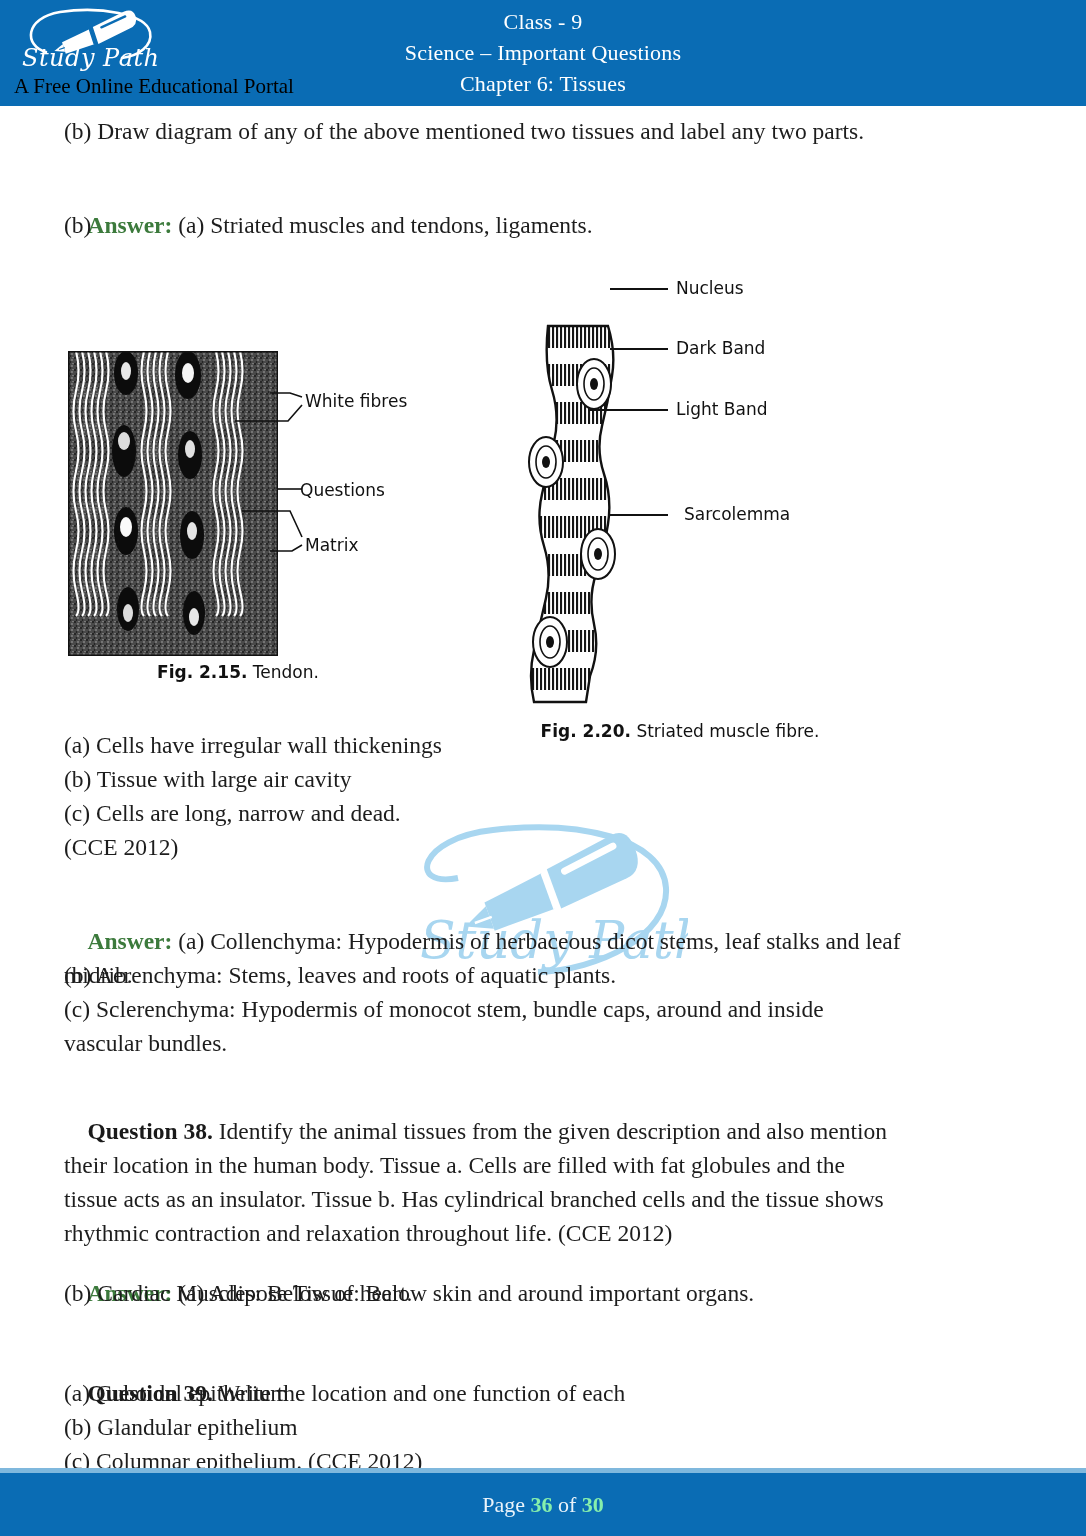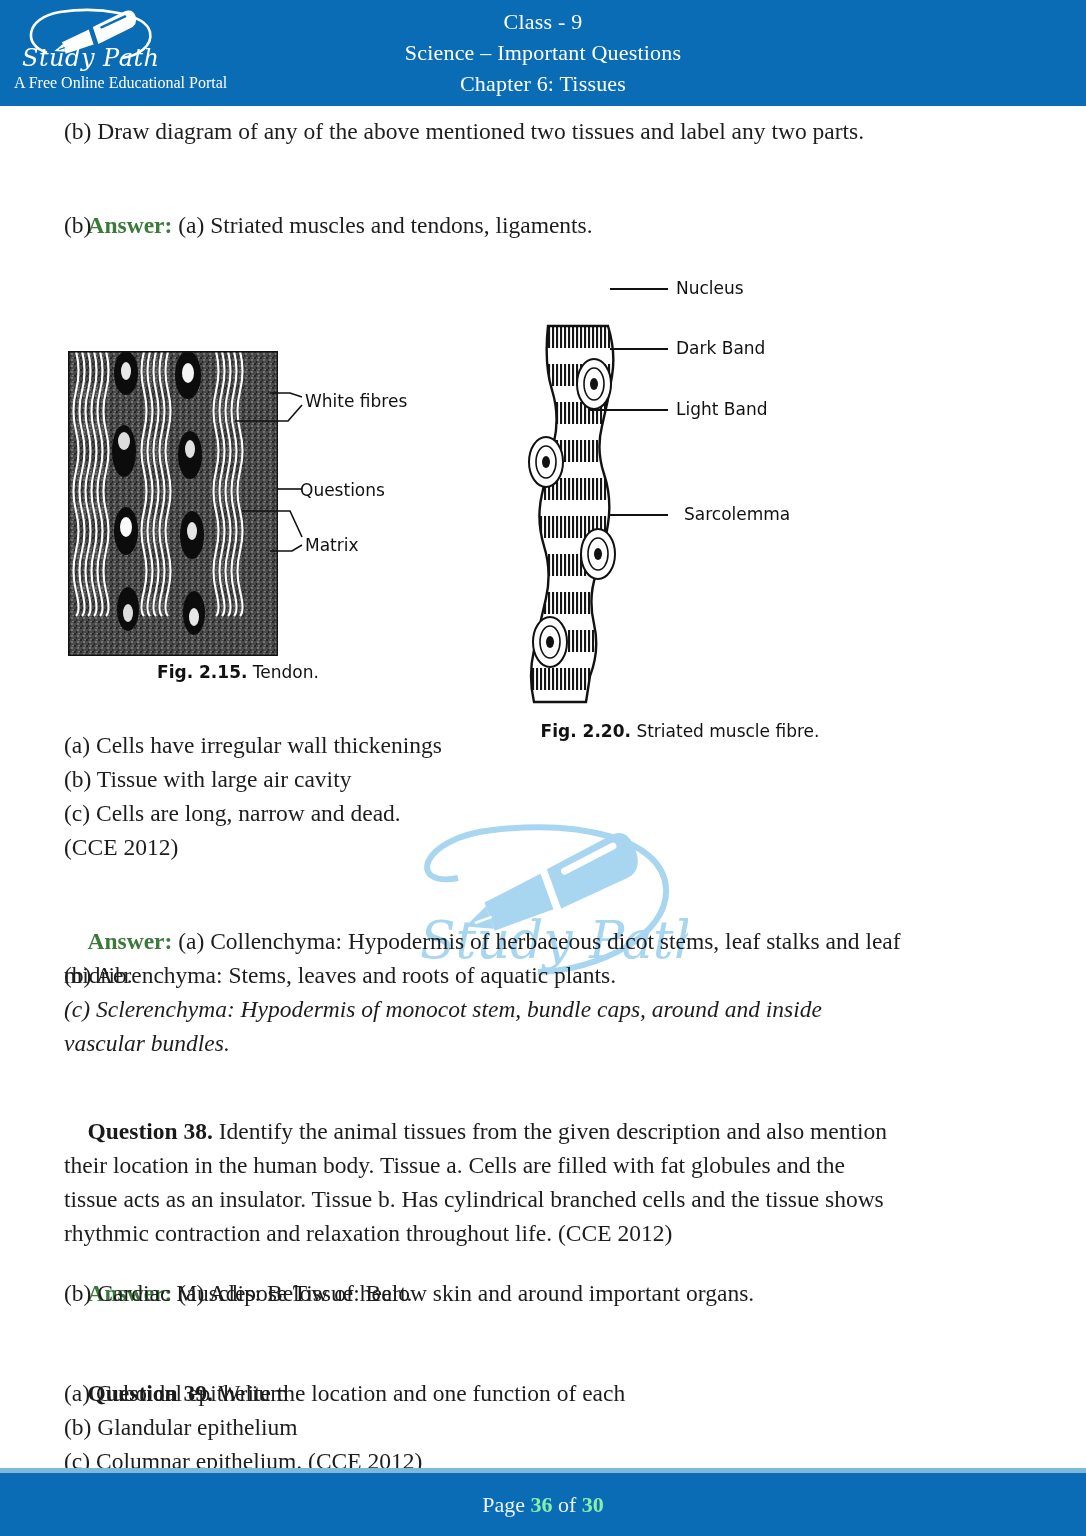--- a/index.html
+++ b/index.html
@@ -54,22 +54,22 @@
     font-size: 24px;
     color: #ffffff;
     letter-spacing: 0.5px;
     white-space: nowrap;
   }
   .logo-tagline {
     position: absolute;
     left: 6px;
     top: 70px;
     font-family: "Liberation Serif", serif;
-    font-size: 16px;
-    color: #ffffff;
+    font-size: 21px;
+    color: #000000;
     white-space: nowrap;
   }
   .header-titles {
     position: absolute;
     left: 0; right: 0;
     top: 6px;
     text-align: center;
     color: #ffffff;
   }
   .header-titles div {
@@ -424,21 +424,21 @@
   <div class="txt" style="left:64px; top:622px;">(a) Cells have irregular wall thickenings</div>
   <div class="txt" style="left:64px; top:656px;">(b) Tissue with large air cavity</div>
   <div class="txt" style="left:64px; top:690px;">(c) Cells are long, narrow and dead.</div>
   <div class="txt" style="left:64px; top:724px;">(CCE 2012)</div>
 
   <div class="txt" style="left:64px; top:784px; width:945px;">
     <span class="answer-label">Answer:</span><span> (a) Collenchyma: Hypodermis of herbaceous dicot stems, leaf stalks and leaf
 midrib.</span>
   </div>
   <div class="txt" style="left:64px; top:852px; width:945px;">(b) Aerenchyma: Stems, leaves and roots of aquatic plants.</div>
-  <div class="txt" style="left:64px; top:886px; width:945px;font-style:italic;">(c) Sclerenchyma: Hypodermis of monocot stem, bundle caps, around and inside
+  <div class="txt" style="left:64px; top:886px; width:945px;">(c) Sclerenchyma: Hypodermis of monocot stem, bundle caps, around and inside
 vascular bundles.</div>
 
   <div class="txt" style="left:64px; top:974px; width:955px;">
     <span class="qlabel">Question 38.</span><span> Identify the animal tissues from the given description and also mention
 their location in the human body. Tissue a. Cells are filled with fat globules and the
 tissue acts as an insulator. Tissue b. Has cylindrical branched cells and the tissue shows
 rhythmic contraction and relaxation throughout life. (CCE 2012)</span>
   </div>
 
   <div class="txt" style="left:64px; top:1136px; width:955px;">

